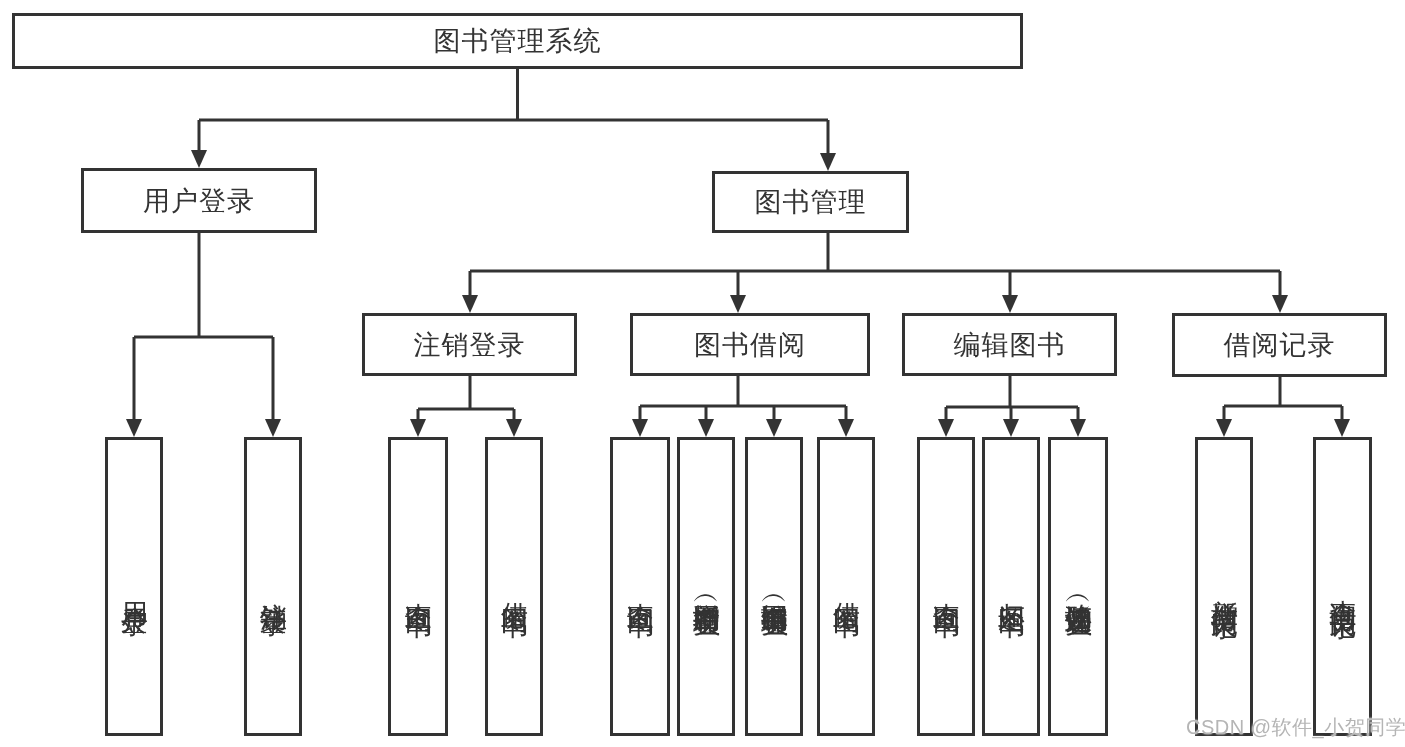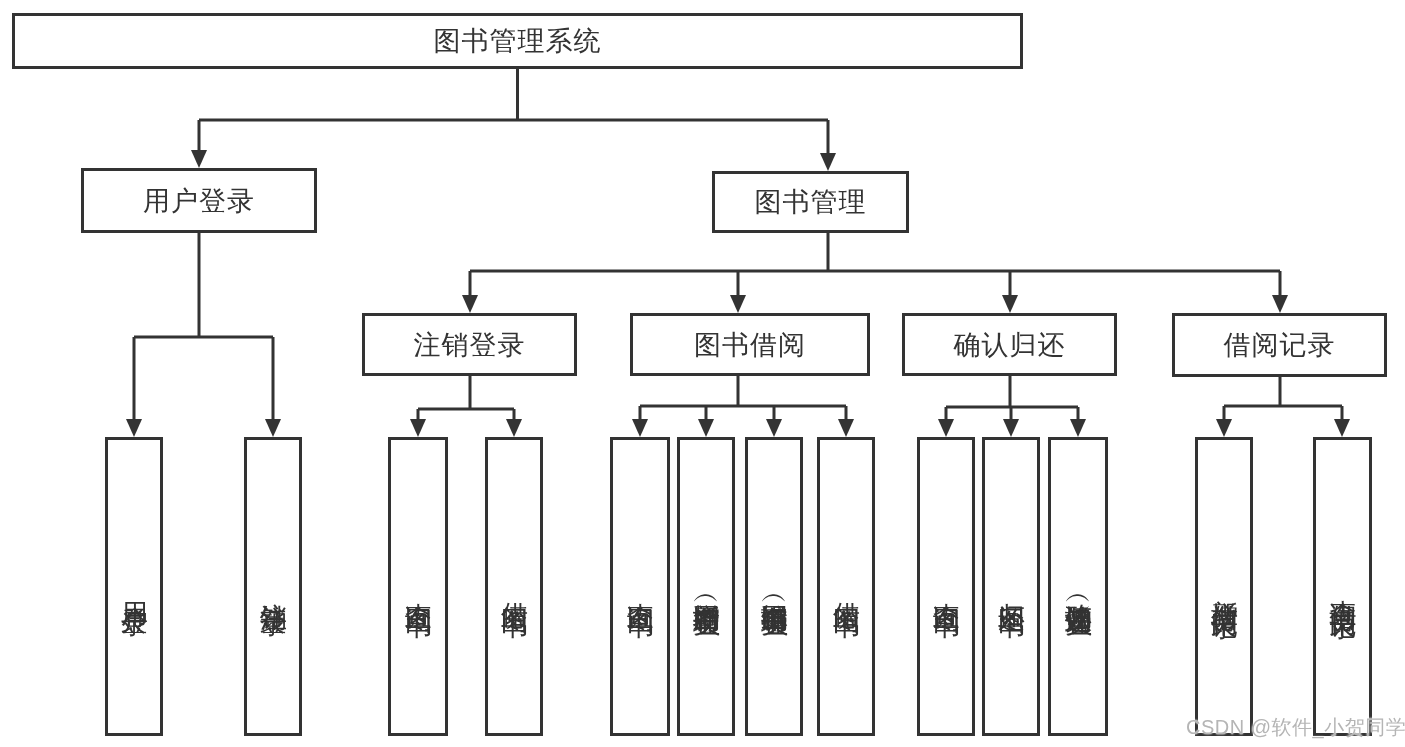--- a/index.html
+++ b/index.html
@@ -98,21 +98,21 @@
     <polygon class="ahead" points="1334,419 1350,419 1342,437"></polygon>
   </svg>
 
   <div class="node hlabel" style="left:12px;top:13px;width:1011px;height:56px;">图书管理系统</div>
 
   <div class="node hlabel" style="left:81px;top:168px;width:236px;height:65px;">用户登录</div>
   <div class="node hlabel" style="left:712px;top:171px;width:197px;height:62px;">图书管理</div>
 
   <div class="node hlabel" style="left:362px;top:313px;width:215px;height:63px;">注销登录</div>
   <div class="node hlabel" style="left:630px;top:313px;width:240px;height:63px;">图书借阅</div>
-  <div class="node hlabel" style="left:902px;top:313px;width:215px;height:63px;">确认归还</div>
+  <div class="node hlabel" style="left:902px;top:313px;width:215px;height:63px;">编辑图书</div>
   <div class="node hlabel" style="left:1172px;top:313px;width:215px;height:64px;">借阅记录</div>
 
   <div class="node vbox" style="left:105px;top:437px;width:58px;height:299px;">
     <span>用户登录</span>
   </div>
   <div class="node vbox" style="left:244px;top:437px;width:58px;height:299px;">
     <span>注销登录</span>
   </div>
 
   <div class="node vbox" style="left:388px;top:437px;width:60px;height:299px;">

